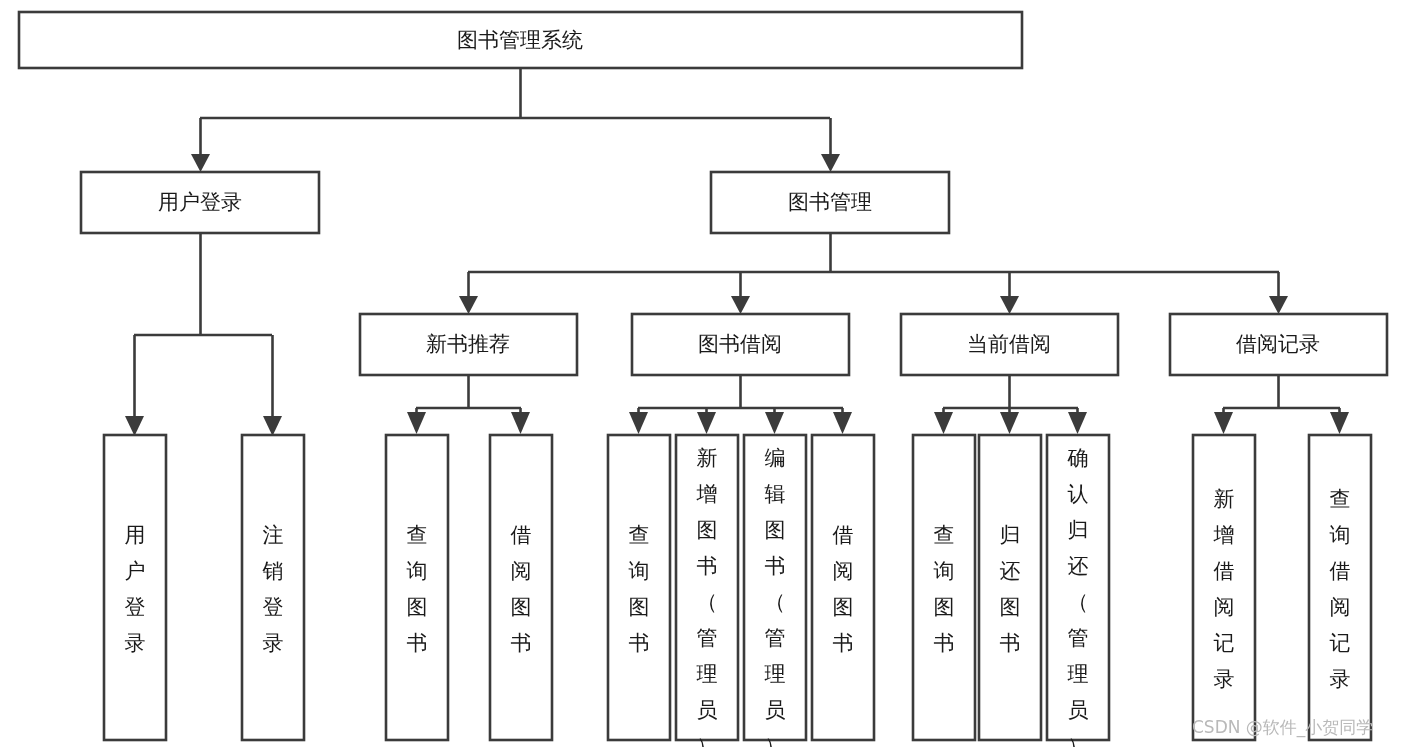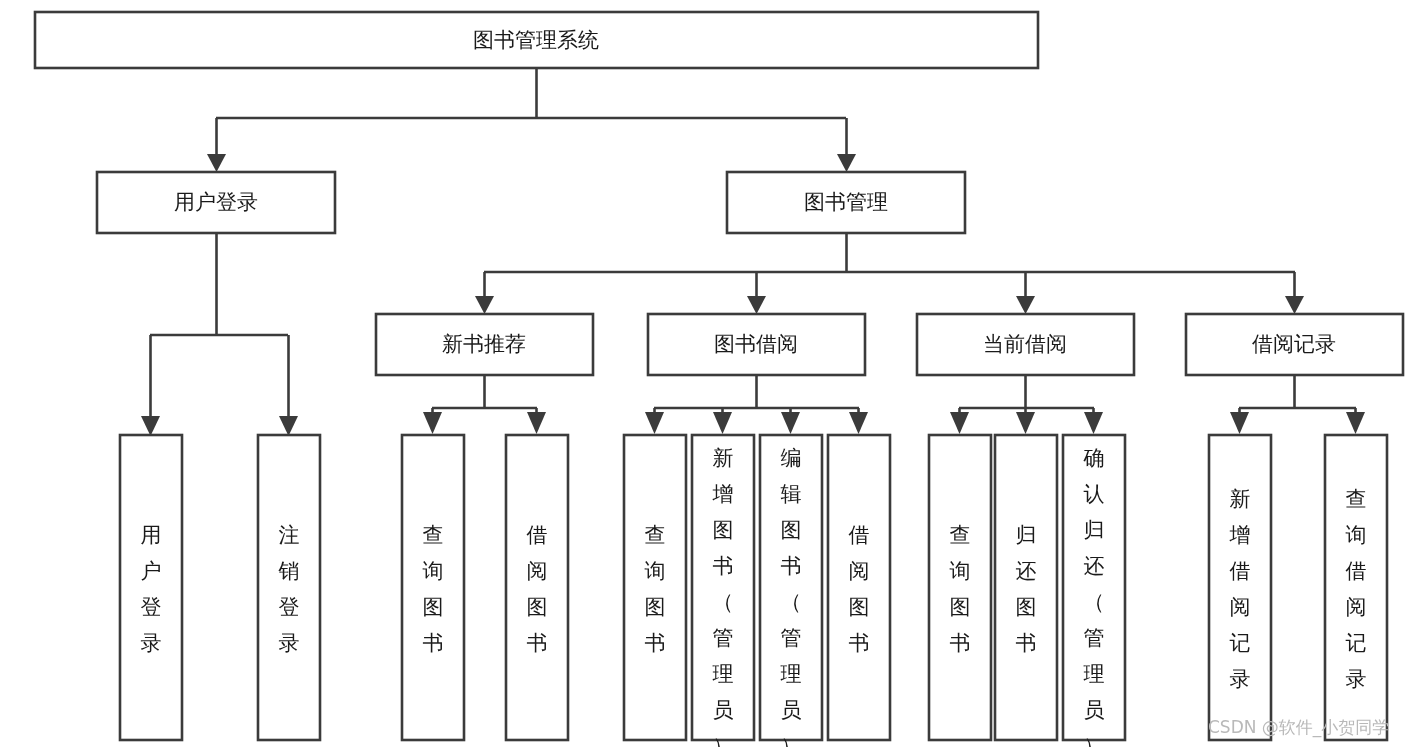--- a/index.html
+++ b/index.html
@@ -12,21 +12,20 @@
     width: 1405px;
     height: 747px;
     font-family: "DejaVu Sans", "Liberation Sans", sans-serif;
     overflow: hidden;
   }
   #diagram-root {
     position: relative;
     width: 1303px;
     height: 747px;
     background: #ffffff;
-    padding-left: 16px;
   }
   svg.diagram-canvas {
     display: block;
     width: 1405px;
     height: 747px;
   }
   .node-box {
     fill: #ffffff;
     stroke: #3b3b3b;
     stroke-width: 2.6;

